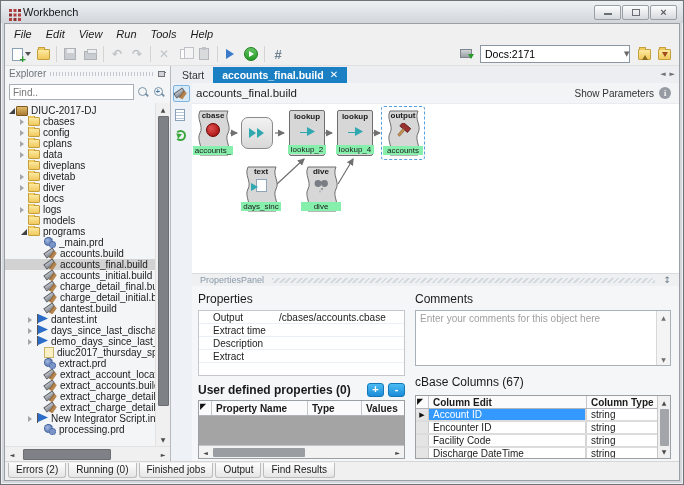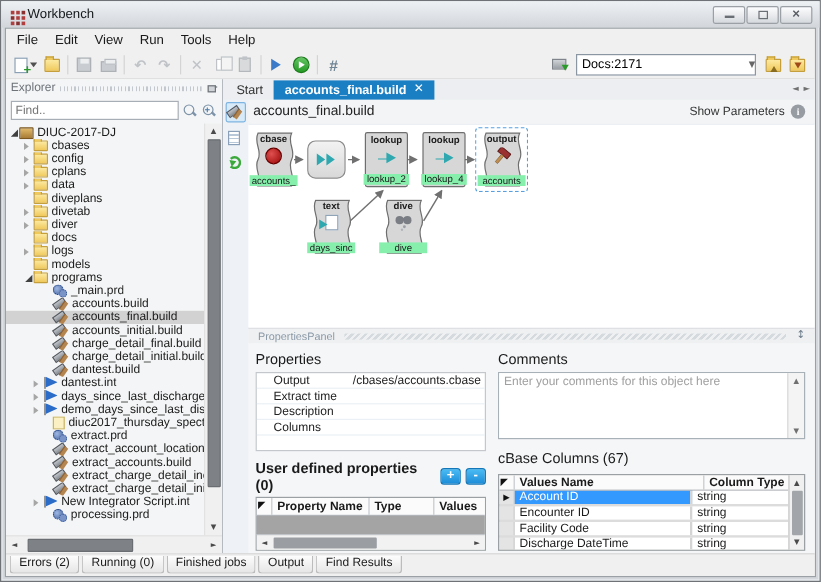--- a/index.html
+++ b/index.html
@@ -21,21 +21,21 @@
     background:linear-gradient(#fcfdfe,#d6d9dd); display:flex; align-items:center; justify-content:center; color:#5a5f66; }
   .wb-min { width:8px; border-bottom:2px solid #6a6f76; height:5px; }
   .wb-max { width:8px; height:7px; border:1px solid #6a6f76; }
   .wb-close { font-size:11px; font-weight:bold; line-height:1; }
 
   
   .client { position:absolute; left:3px; right:3px; top:22px; bottom:3px;
     background:#f0f0f0; border:1px solid #9aa0a6; display:flex; flex-direction:column; overflow:hidden; }
 
   .menubar { height:19px; display:flex; align-items:center; padding-left:2px; background:#f0f0f0; }
-  .menu-item { padding:2px 7px; font-size:11px; }
+  .menu-item { padding:2px 7px; font-size:11px;font-style:italic; }
 
   .toolbar { height:23px; display:flex; align-items:center; padding:0 5px; background:#f0f0f0; border-bottom:1px solid #e0e0e0; }
   .tbtn { height:20px; min-width:20px; display:flex; align-items:center; justify-content:center; padding:0 2px; }
   .tsep { width:1px; height:16px; background:#d4d4d4; margin:0 3px; }
   .tspring { flex:1; }
 
   
   .i-newfile { width:11px; height:13px; background:#fff; border:1px solid #8aa0b4; position:relative; }
   .i-newfile::after { content:"+"; position:absolute; right:-4px; bottom:-5px; color:#2a9a2a; font-weight:bold; font-size:11px; }
   .caret { width:0; height:0; border:3px solid transparent; border-top:4px solid #505050; margin:3px 0 0 2px; }
@@ -62,21 +62,21 @@
   .combo-arrow { width:14px; text-align:center; color:#666; font-size:7px; }
   .i-folder-arrow { position:relative; }
   .i-folder-arrow::after { content:""; position:absolute; left:3px; top:2px; width:0; height:0; border:3px solid transparent; }
   .up::after { border-bottom:5px solid #8a6c20; }
   .dn::after { border-top:5px solid #a04a18; }
 
   
   .main { flex:1; display:flex; min-height:0; }
 
   
-  .explorer { width:181px; display:flex; flex-direction:column; background:#f4f5f6; border-right:1px solid #b4bac0; }
+  .explorer { width:166px; display:flex; flex-direction:column; background:#f4f5f6; border-right:1px solid #b4bac0; }
   .exp-header { height:15px; display:flex; align-items:center; padding:0 4px; gap:4px; }
   .exp-title { font-size:10px; color:#6e747a; }
   .exp-dots { flex:1; height:4px; background:repeating-linear-gradient(90deg,#c2c8ce 0 1px,transparent 1px 3px); }
   .pin-icon { width:9px; height:9px; position:relative; }
   .pin-icon::before { content:""; position:absolute; left:1px; top:2px; width:5px; height:4px; border:1px solid #6e747a; background:#d0d4d8; }
   .pin-icon::after { content:""; position:absolute; left:7px; top:3px; width:2px; height:1px; background:#6e747a; }
   .find-row { height:22px; display:flex; align-items:center; padding:0 4px; gap:3px; }
   .find-input { flex:1; height:16px; border:1px solid #a8aeb6; background:#fff; font:10px "Liberation Sans",sans-serif; padding:0 3px; outline:none; min-width:0; }
   .mag { width:13px; height:13px; position:relative; }
   .mag::before { content:""; position:absolute; left:1px; top:1px; width:7px; height:7px; border:1.5px solid #7d93a9; border-radius:50%; }
@@ -185,21 +185,21 @@
   .comments-box textarea { flex:1; border:none; outline:none; resize:none; font:10px "Liberation Sans",sans-serif; padding:2px 4px; color:#222; }
   .comments-box textarea::placeholder { color:#a0a0a0; }
   .mini-scroll { width:14px; border-left:1px solid #d8d8d8; background:#f4f4f4; display:flex; flex-direction:column; justify-content:space-between; align-items:center; padding:2px 0; }
   .mini-scroll .sarrow { height:8px; font-size:6px; color:#707070; }
 
   .cb-table { flex:1; border:1px solid #9aa0a4; display:flex; min-height:0; background:#dcdcdc; margin-top:2px; }
   .cb-main { flex:1; display:flex; flex-direction:column; min-width:0; overflow:hidden; }
   .cb-row { height:17px; display:flex; margin-bottom:2px; font-size:10px; }
   .cb-gutter { width:13px; flex:none; background:#e4e4e4; border-right:1px solid #c8c8c8; display:flex; align-items:center; justify-content:center; font-size:7px; color:#111; }
   .cb-name { flex:1; background:#fff; display:flex; align-items:center; padding-left:4px; border-right:2px solid #d4d4d4; overflow:hidden; white-space:nowrap; }
-  .cb-type { width:80px; flex:none; background:#fff; display:flex; align-items:center; padding-left:4px; }
+  .cb-type { width:70px; flex:none; background:#fff; display:flex; align-items:center; padding-left:4px; }
   .cb-row.sel .cb-name { background:#3399ff; color:#fff; }
   .cb-vscroll { width:13px; flex:none; background:#f0f0f0; border-left:1px solid #c8c8c8; display:flex; flex-direction:column; align-items:center; }
   .cb-vthumb { width:9px; height:38px; background:#a2a6aa; border-radius:1px; margin-top:1px; }
   .cb-vscroll .spacer { flex:1; }
 
   
   .statusbar { height:19px; background:#f0f0f0; border-top:1px solid #d6d6d6; display:flex; align-items:flex-start; gap:2px; padding:1px 3px; }
   .stab { font-size:10px; padding:1px 7px 2px; background:linear-gradient(#fdfdfd,#e6e6e6); border:1px solid #bcbcbc; border-top:none; border-radius:0 0 3px 3px; color:#1a1a1a; }
 </style>
 </head>
@@ -623,21 +623,21 @@
                     </div>
                   <div class="prow">
                       <span class="pname">Extract time</span>
                       <span class="pval"></span>
                     </div>
                   <div class="prow">
                       <span class="pname">Description</span>
                       <span class="pval"></span>
                     </div>
                   <div class="prow">
-                      <span class="pname">Columns</span>
+                      <span class="pname">Extract</span>
                       <span class="pval"></span>
                     </div>
                 </div>
 
                 <div class="udp-head">
                   <span class="sec-title">User defined properties (0)</span>
                   <span class="pmbtn">+</span>
                   <span class="pmbtn">-</span>
                 </div>
                 <div class="udp-table">
@@ -668,21 +668,21 @@
                   </span>
                 </div>
 
                 <div class="sec-title" style="margin-top:9px">cBase Columns (67)</div>
                 <div class="cb-table">
                   <div class="cb-main">
                     <div class="gh-row">
                       <span class="gh-corner">
                           <span class="corner-tri glyph">◤</span>
                         </span>
-                      <span class="gh-cell" style="flex:1">Values Name</span>
+                      <span class="gh-cell" style="flex:1">Column Edit</span>
                       <span class="gh-cell" style="width:70px;border-right:none">Column Type</span>
                     </div>
                     <div class="cb-row sel">
                         <span class="cb-gutter">
                           <span>▶</span>
                         </span>
                         <span class="cb-name">Account ID</span>
                         <span class="cb-type">string</span>
                       </div>
                     <div class="cb-row">

